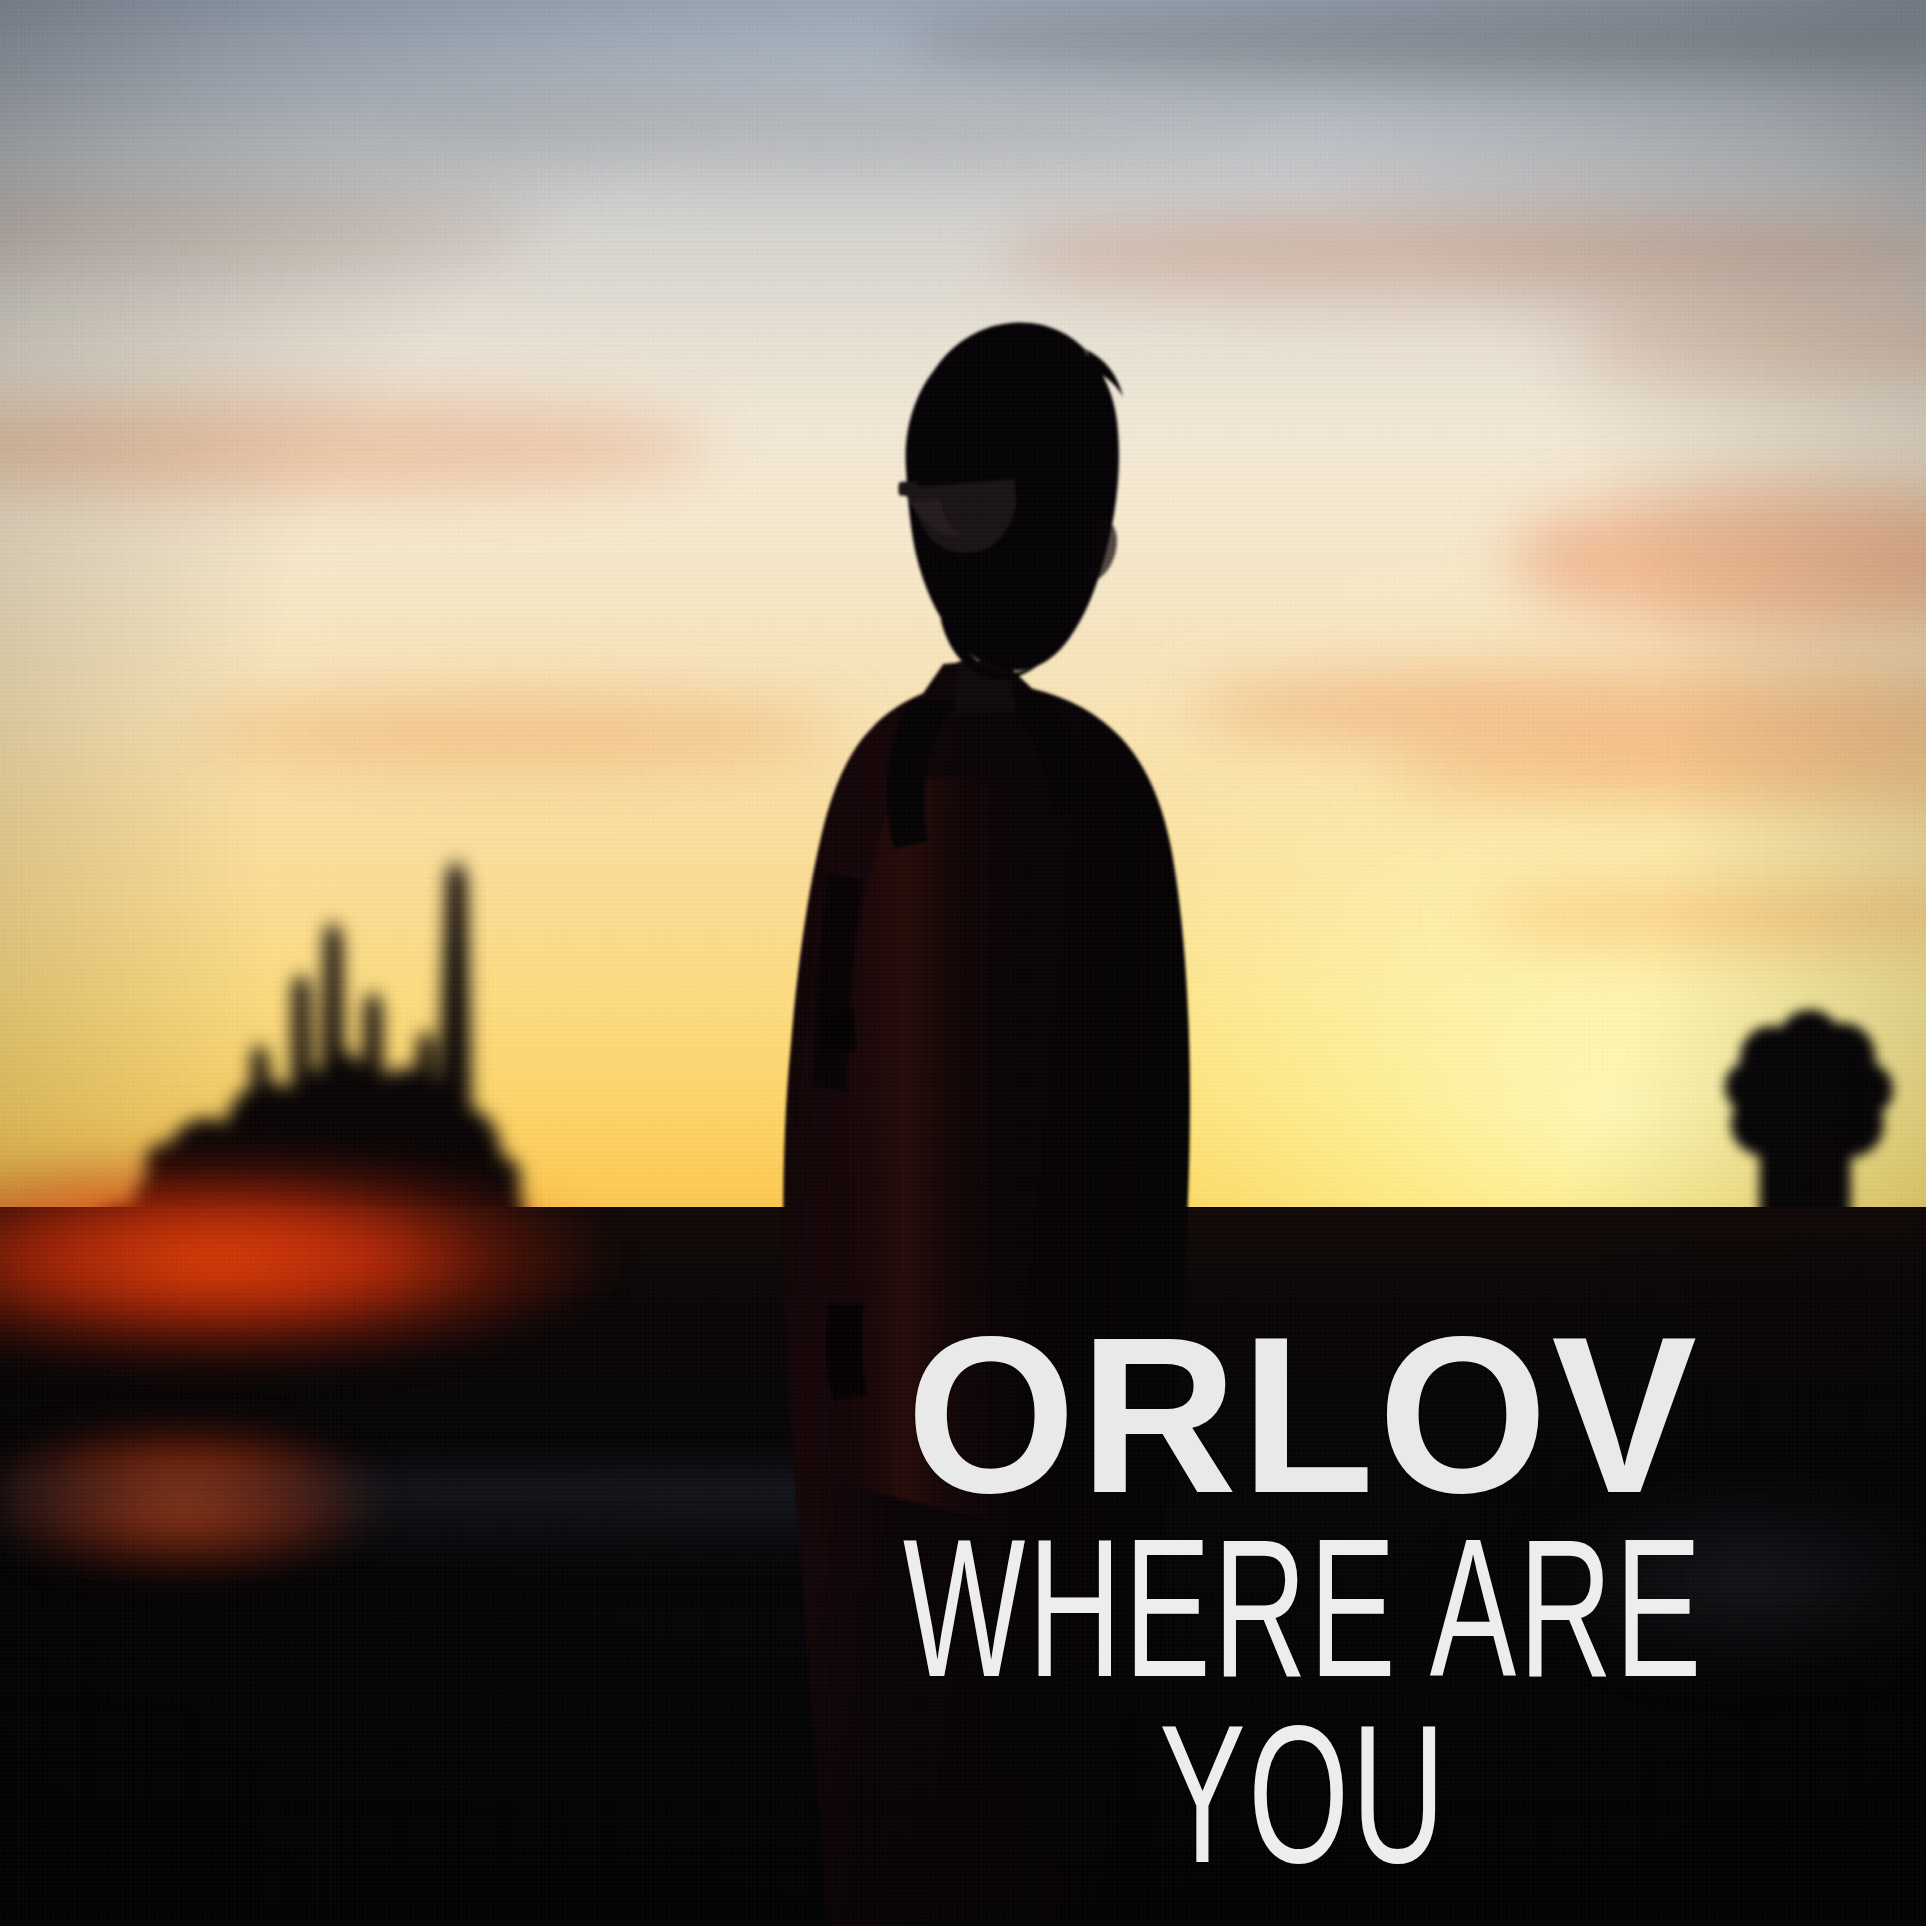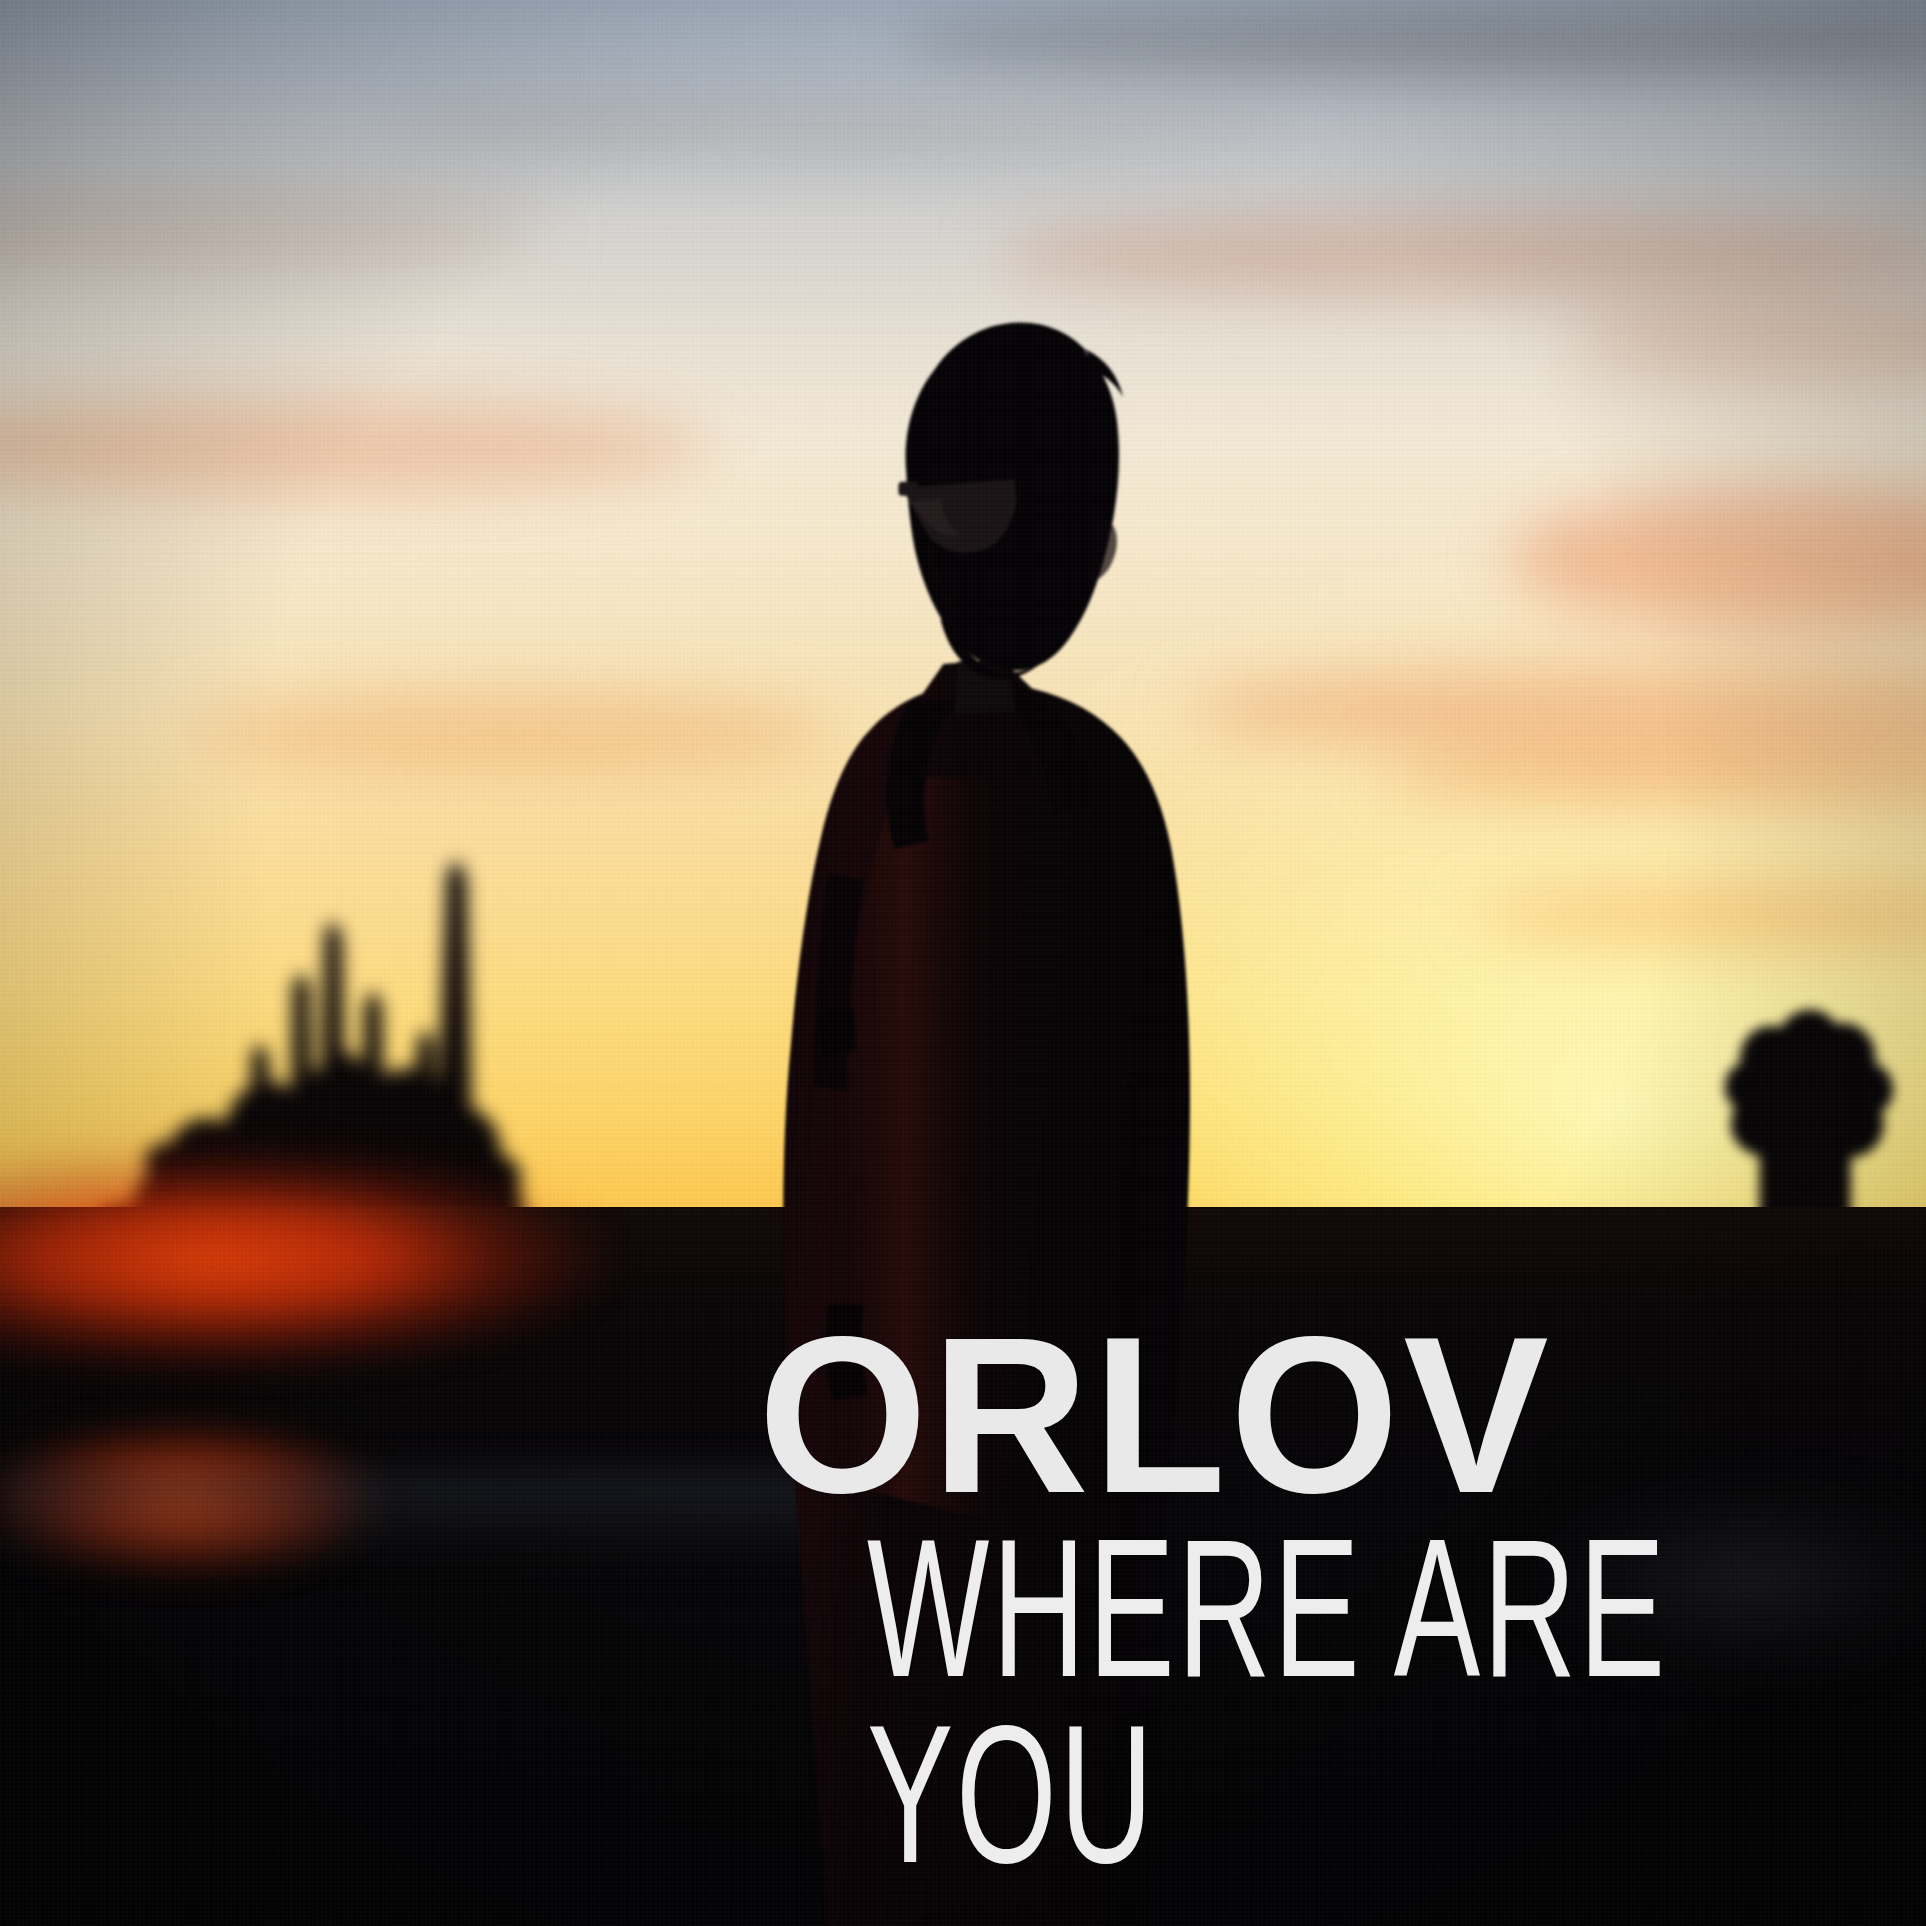--- a/index.html
+++ b/index.html
@@ -140,21 +140,21 @@
   #grain{
     background-image:
       repeating-linear-gradient(0deg, rgba(255,255,255,.014) 0 0.6px, rgba(0,0,0,.014) 0.6px 1.3px),
       repeating-linear-gradient(90deg, rgba(255,255,255,.012) 0 0.6px, rgba(0,0,0,.012) 0.6px 1.3px);
     opacity:.7;
   }
 
   
   #titleblock{
     position:absolute;left:758px;top:1329px;width:1091px;height:526px;
-    text-align:left;
+    text-align:center;
   }
   #artist-name{
     font-family:"Liberation Sans", sans-serif;
     font-weight:700;
     font-size:218px;
     line-height:0.78;
     letter-spacing:3.9px;
     color:#e9e9e9;
     transform:scaleX(1.0) scaleY(1.02);
     transform-origin:center top;

